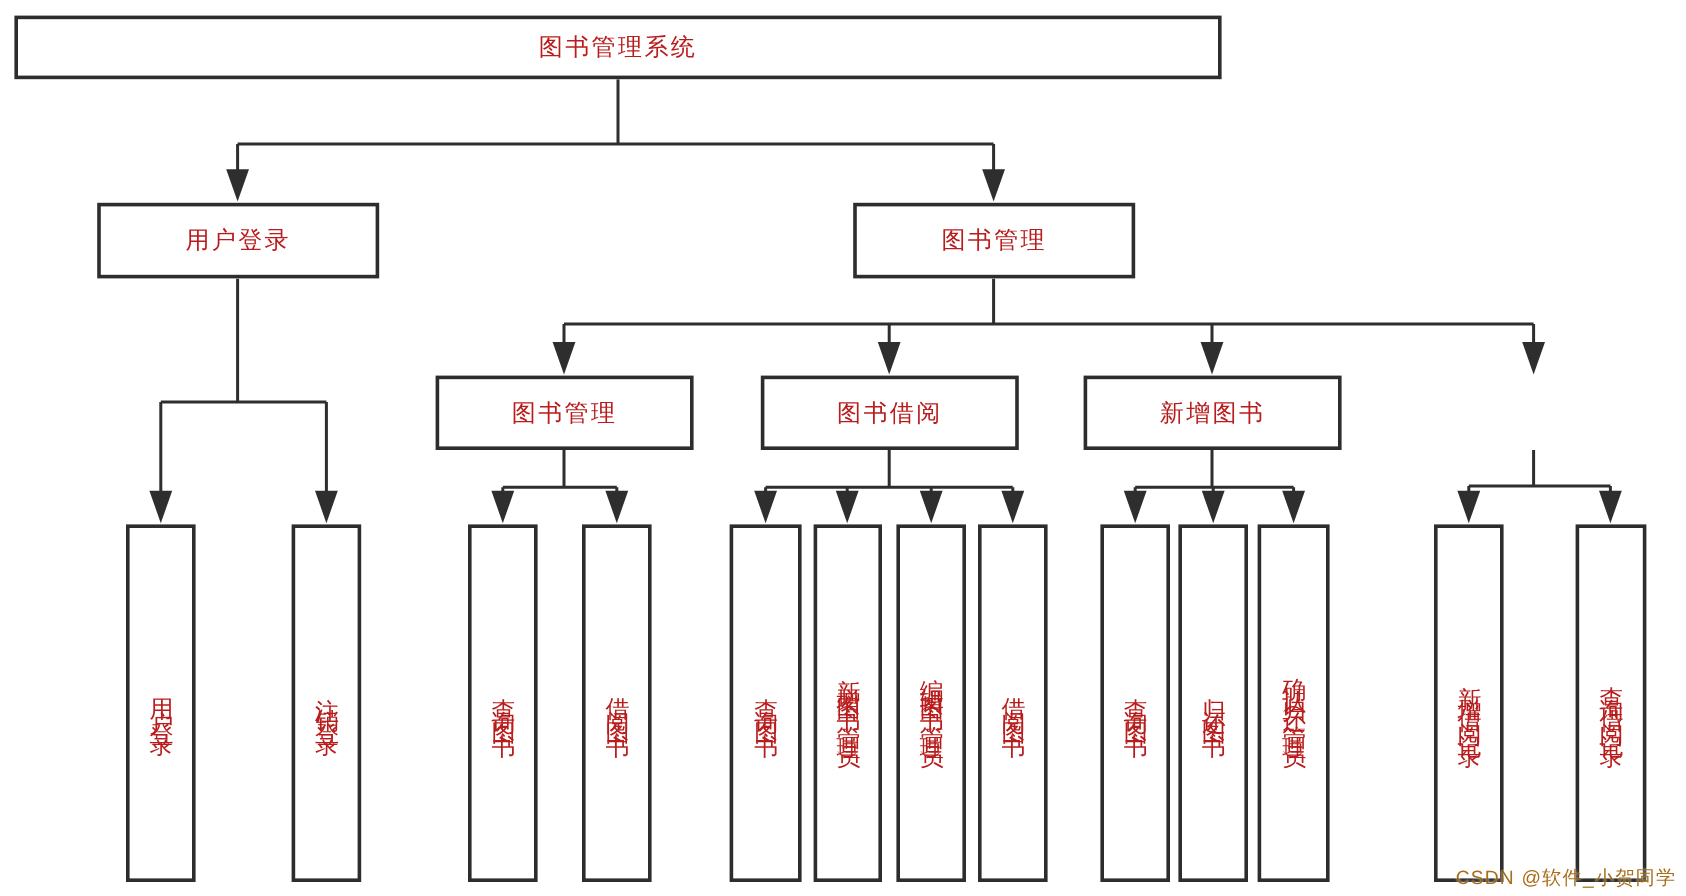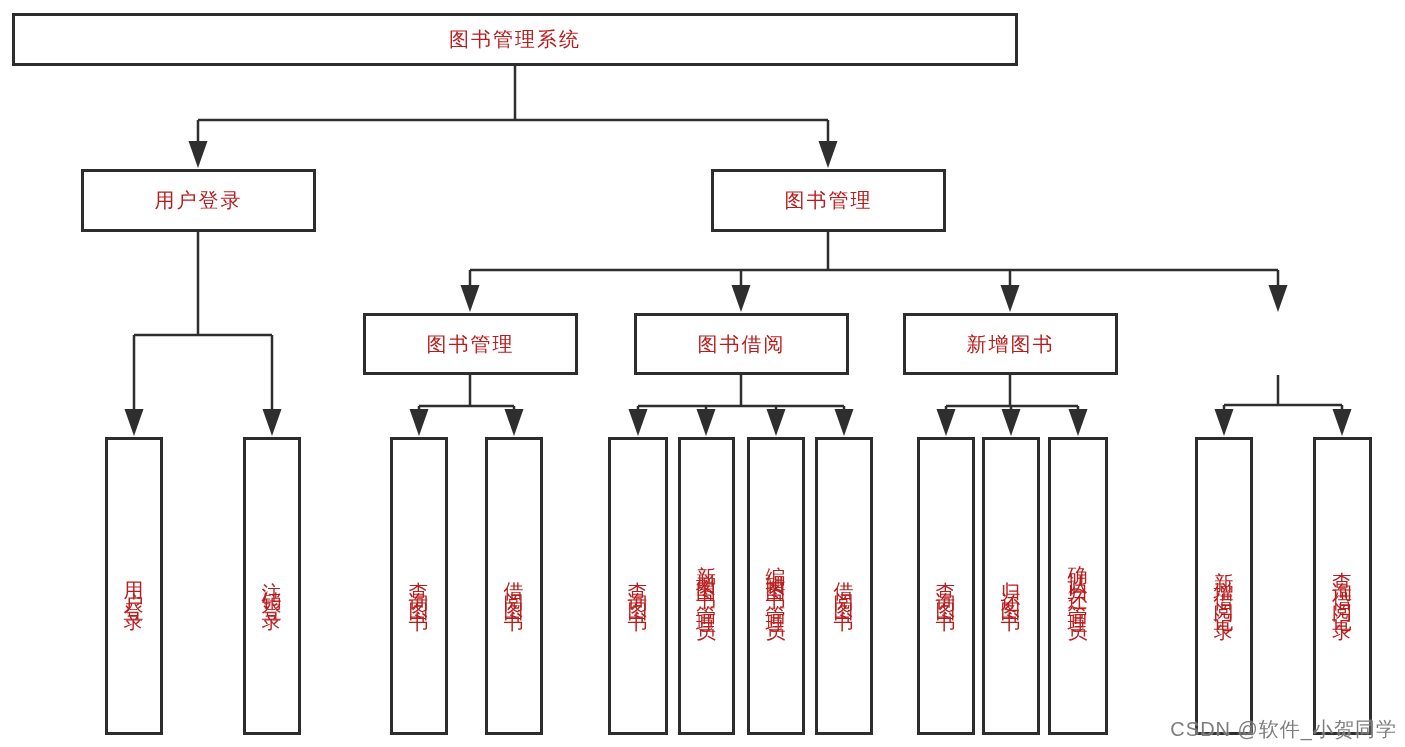--- a/index.html
+++ b/index.html
@@ -30,22 +30,22 @@
     font-size: 20px;
     letter-spacing: 10px;
     line-height: 1;
     white-space: nowrap;
   }
   .leaf-long { letter-spacing: 8px; }
   .watermark {
     position: absolute;
     right: 8px;
     bottom: 4px;
-    font-size: 20px;
-    color: #737373;
+    font-size: 16px;
+    color: #a16207;
     opacity: 0.92;
     letter-spacing: 1px;
     text-shadow: 0 0 2px #ffffff;
     white-space: nowrap;
     text-align: center;
   }
 </style>
 </head>
 <body>
 

